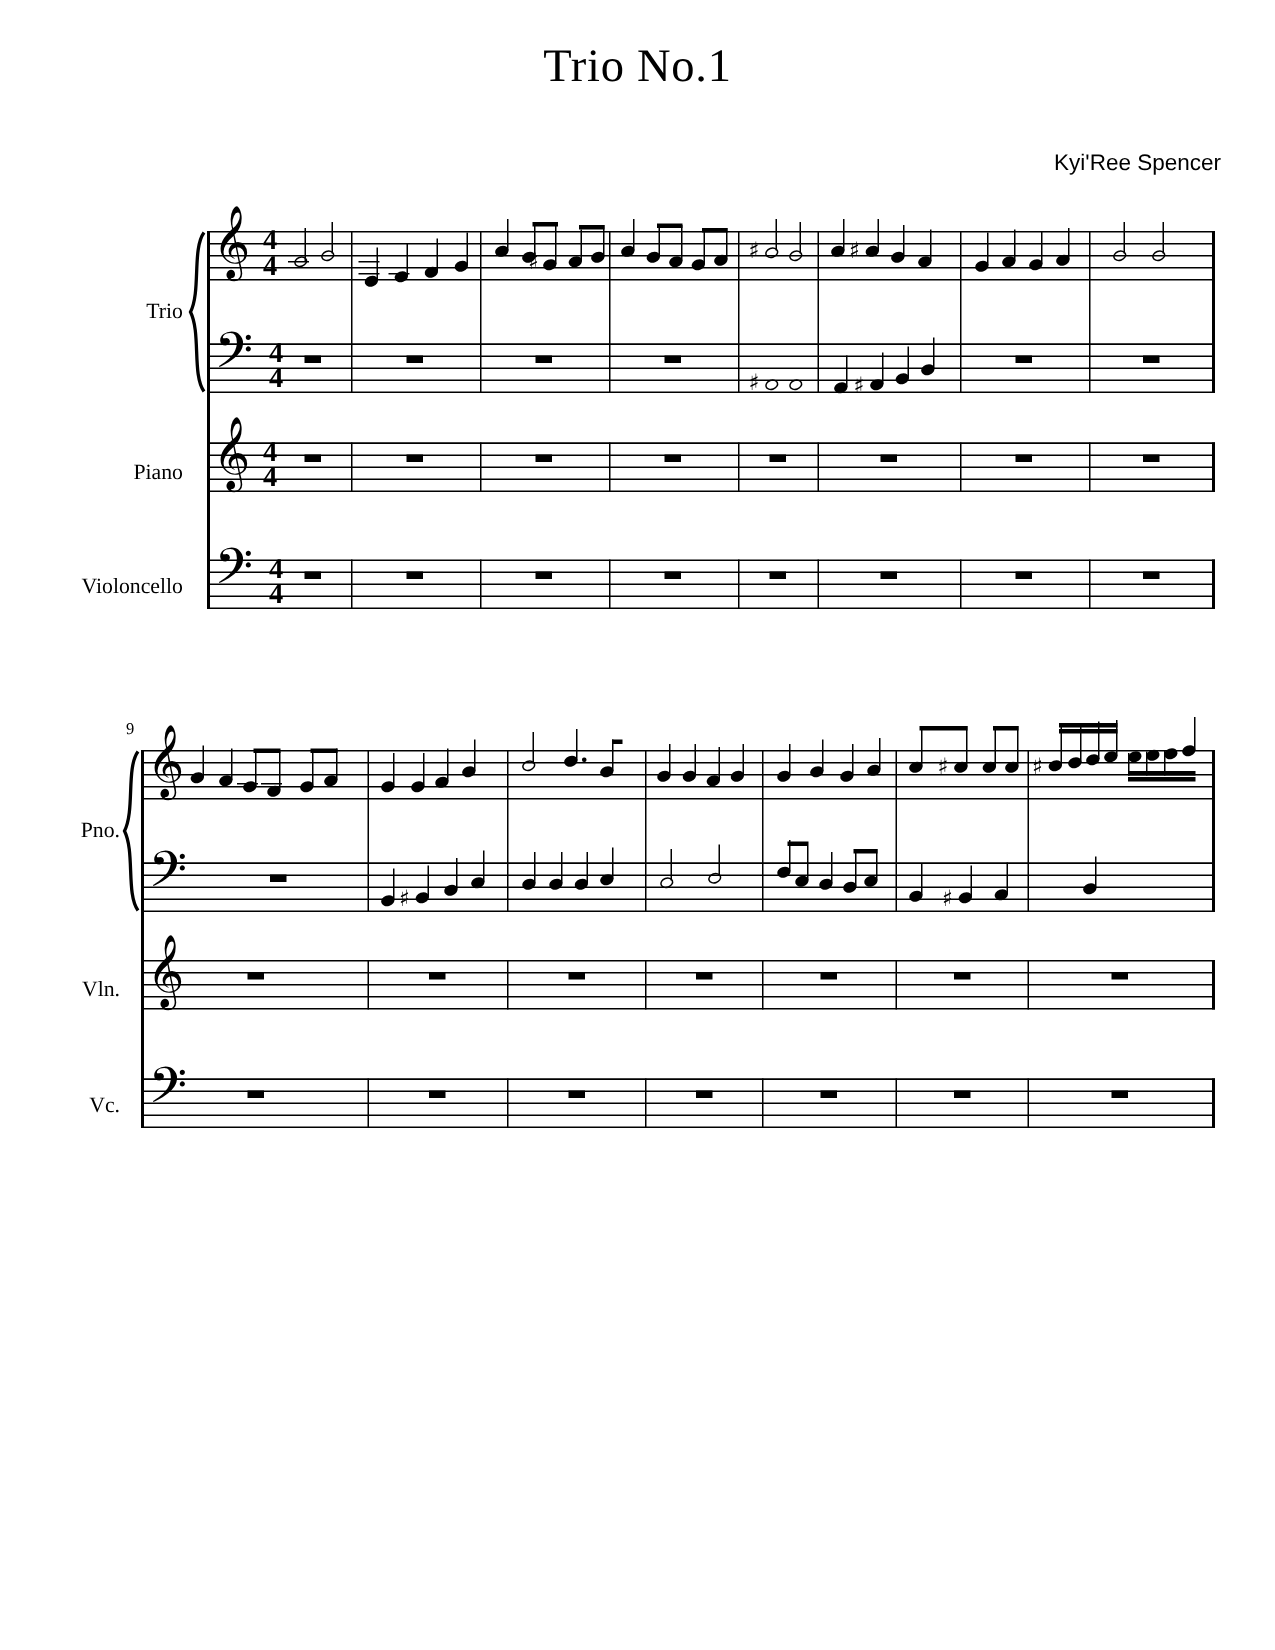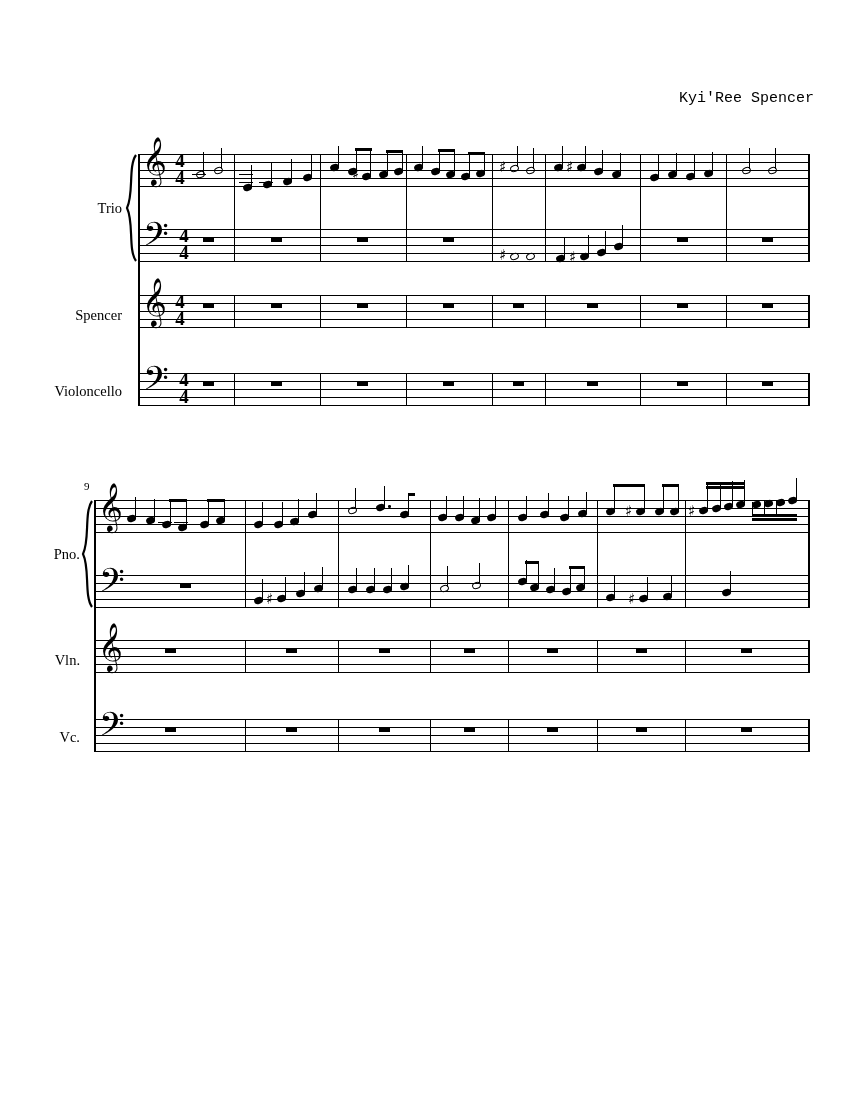--- a/index.html
+++ b/index.html
@@ -24,24 +24,24 @@
     top: 26px;
     left: 0;
     width: 850px;
     text-align: center;
     font-size: 31px;
     font-family: "Liberation Serif", serif;
     letter-spacing: 0.5px;
   }
   .composer {
     position: absolute;
-    top: 90px;
+    top: 100px;
     right: 36px;
     font-size: 15px;
-    font-family: Liberation Mono, monospace;
+    font-family: Liberation Sans, sans-serif;
   }
 
   
   .system {
     position: absolute;
   }
   .sys1 { top: 140px; left: 0; width: 850px; height: 270px; }
   .sys2 { top: 480px; left: 0; width: 850px; height: 280px; }
 
   
@@ -159,26 +159,27 @@
     height: 1px;
     background: #000;
     width: 14px;
   }
 </style>
 </head>
 <body>
 
 <div class="page">
 
+  <div class="title">Trio No.1</div>
   <div class="composer">Kyi'Ree Spencer</div>
 
   <div class="system sys1">
 
     <div class="inst-label" style="left:40px; top:60px; width:82px;">Trio</div>
-    <div class="inst-label" style="left:40px; top:167px; width:82px;">Spencer</div>
+    <div class="inst-label" style="left:40px; top:167px; width:82px;">Piano</div>
     <div class="inst-label" style="left:10px; top:243px; width:112px;">Violoncello</div>
 
     <svg class="brace" style="left:122px; top:14px; width:16px; height:108px;" viewBox="0 0 16 108" preserveAspectRatio="none">
       <path d="M14 1 C6 12, 12 40, 5 54 C12 68, 6 96, 14 107" stroke="#000" stroke-width="2.2" fill="none"></path>
     </svg>
 
     <div class="bar" style="left:138px; top:14px; height:108px; width:1.6px;"></div>
 
     <div class="bar" style="left:138px; top:14px; height:252px; width:1.6px;"></div>
 

